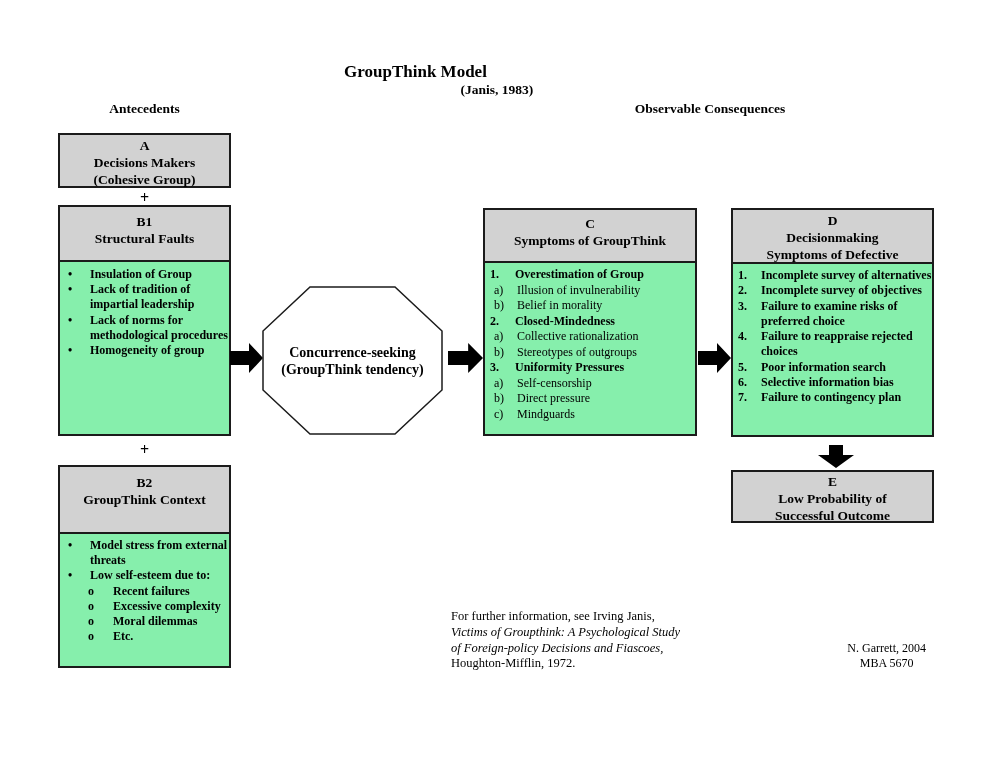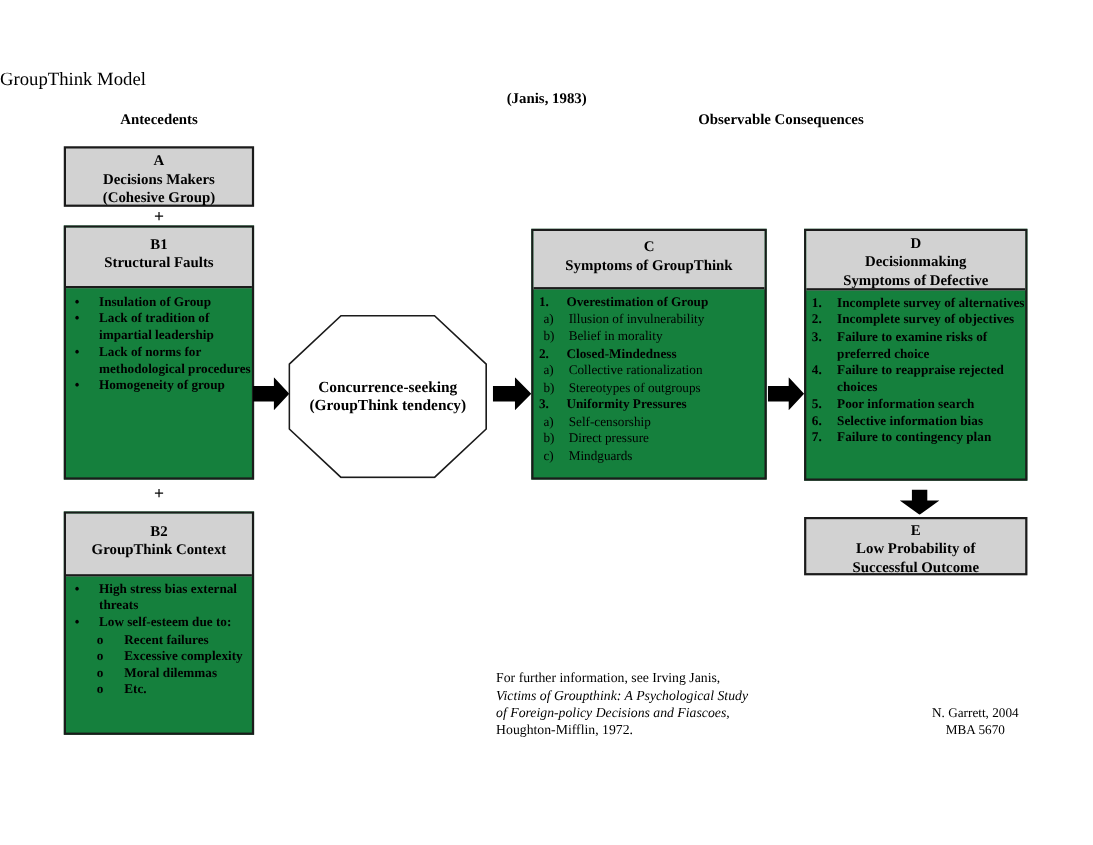--- a/index.html
+++ b/index.html
@@ -2,48 +2,48 @@
 <html style="--box_fill: #d2d2d2; --border: #1b1b1b; --arrow: #000000;"><head>
 <meta charset="utf-8">
 <style>
   html,body { margin:0; padding:0; background:#ffffff; }
   .page {
     position:relative; width:994px; height:768px; background:#ffffff;
     font-family:"Liberation Serif","DejaVu Serif",serif; color:#000;
     overflow:hidden;
   }
   .title {
-    position:absolute; left:0; top:62px; width:831px; 
-    font-size:17px; font-weight:normal;
+    position:absolute; left:0; top:62px; width:831px; text-align:center;
+    font-size:17px; font-weight:bold;
   }
   .subtitle {
     position:absolute; left:0; top:82px; width:994px; text-align:center;
     font-size:13.5px; font-weight:bold;
   }
   .colhdr { position:absolute; top:101px; font-weight:bold; font-size:13.5px; text-align:center; }
   #hdr-left  { left:58px;  width:173px; }
   #hdr-right { left:590px; width:240px; }
 
   .box {
-    position:absolute; border:2px solid var(--border,#1b1b1b); background:#15803d;
+    position:absolute; border:2px solid var(--border,#1b1b1b); background:#86efac;
     box-sizing:border-box;
   }
   .box.filled { background:var(--box_fill,#d2d2d2); }
   .bh-line { text-align:center; font-weight:bold; font-size:13.5px; line-height:17px; }
   .bhdr {
     background:var(--box_fill,#d2d2d2); border-bottom:2px solid var(--border,#1b1b1b);
     box-sizing:border-box;
   }
   .bbody { font-size:12px; }
 
   #box-a  { left:58px;  top:133px; width:173px; height:55px;  padding-top:2px; }
   #box-b1 { left:58px;  top:205px; width:173px; height:231px; }
   #box-b1 .bhdr { height:55px; padding-top:6px; }
   #box-b2 { left:58px;  top:465px; width:173px; height:203px; }
-  #box-b2 .bhdr { height:57px; padding-top:7px; }
+  #box-b2 .bhdr { height:67px; padding-top:7px; }
   #box-c  { left:483px; top:208px; width:214px; height:228px; }
   #box-c .bhdr { height:53px; padding-top:5px; }
   #box-d  { left:731px; top:208px; width:203px; height:229px; }
   #box-d .bhdr { height:54px; padding-top:2px; }
   #box-e  { left:731px; top:470px; width:203px; height:53px; padding-top:1px; }
 
   .plus { position:absolute; left:58px; width:173px; text-align:center;
           font-size:16px; font-weight:bold; line-height:17px; }
   #plus-1 { top:189px; }
   #plus-2 { top:441px; }
@@ -139,21 +139,21 @@
   <div class="plus" id="plus-2">+</div>
 
   <div class="box" id="box-b2">
     <div class="bhdr">
       <div class="bh-line">B2</div>
       <div class="bh-line">GroupThink Context</div>
     </div>
     <div class="bbody">
       <div class="li l0">
           <span class="mk">•</span>
-          <span class="tx">High stress bias external threats</span>
+          <span class="tx">Model stress from external threats</span>
         </div>
       <div class="li l0">
           <span class="mk">•</span>
           <span class="tx">Low self-esteem due to:</span>
         </div>
       <div class="li l1">
           <span class="mk">o</span>
           <span class="tx">Recent failures</span>
         </div>
       <div class="li l1">

